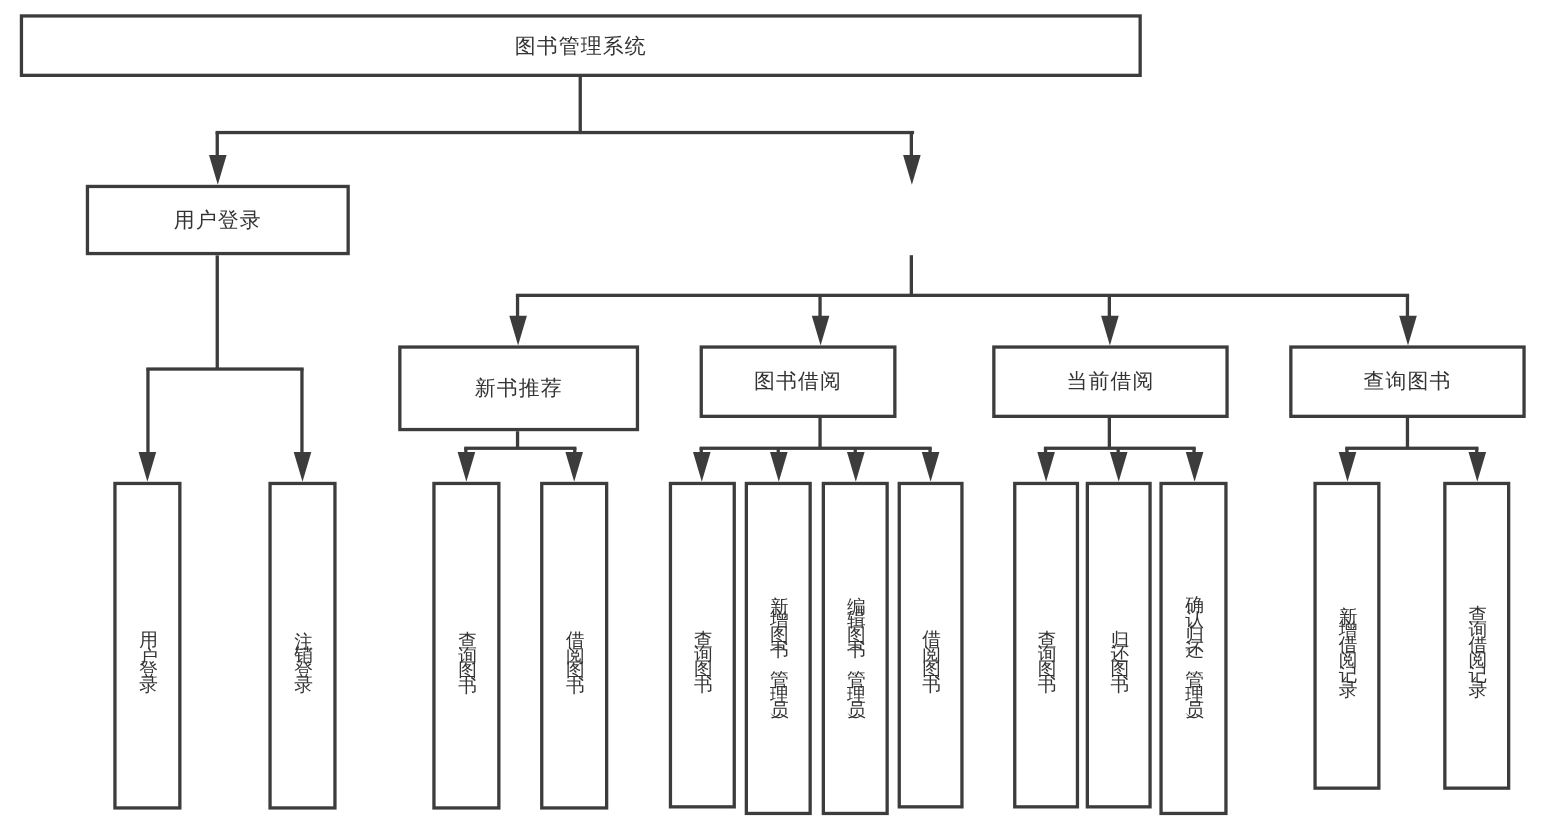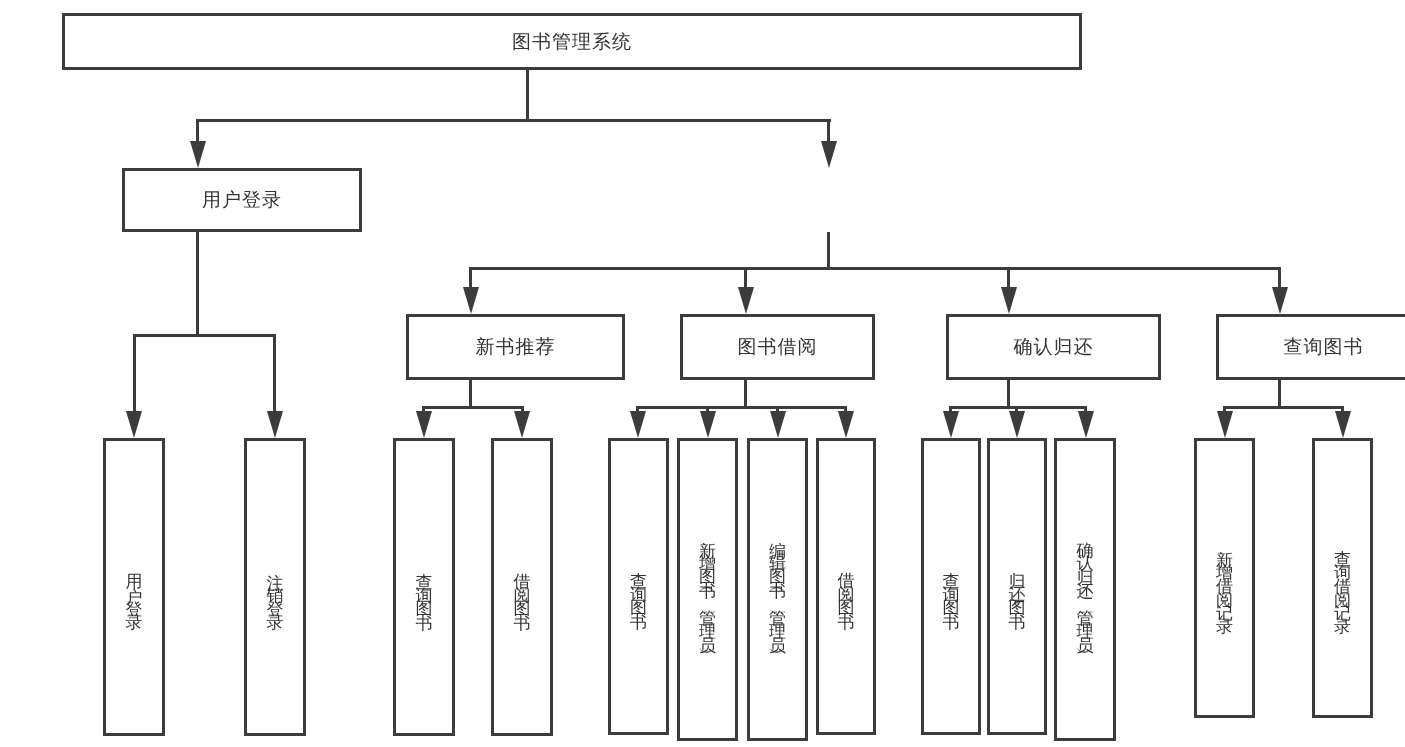--- a/index.html
+++ b/index.html
@@ -3,21 +3,21 @@
 <meta charset="utf-8">
 <style>
   :root { --line:#3c3c3c; }
   * { box-sizing: border-box; }
   html,body { margin:0; padding:0; background:#fff; }
   body { font-family:"DejaVu Sans","Liberation Sans",sans-serif; }
   .stage { position:relative; width:1405px; height:747px; background:#fff; overflow:hidden; }
   .box { position:absolute; border:3px solid var(--line); background:#fff;
          display:flex; align-items:center; justify-content:center;
          color:#333; text-align:center; }
-  .box.h { font-size:19px; letter-spacing:1px;margin-left:44px; }
+  .box.h { font-size:19px; letter-spacing:1px; }
   .box.v { writing-mode:vertical-rl; text-orientation:mixed;
            font-size:17px; letter-spacing:0.8em; line-height:1; }
   .vl { position:absolute; width:3px; background:var(--line); }
   .hl { position:absolute; height:3px; background:var(--line); }
   .arr { position:absolute; width:0; height:0;
          border-left:8px solid transparent; border-right:8px solid transparent;
          border-top:27px solid var(--line); }
   .wm { position:absolute; left:1183px; top:712px; font-size:20px;
         color:#c3c3c3; white-space:nowrap; z-index:5;
         text-shadow:0 0 2px #ffffff; }
@@ -83,23 +83,23 @@
   <div class="hl" style="left:1223px;top:406px;width:121px"></div>
   <div class="vl" style="left:1223px;top:407px;height:8px"></div>
   <div class="vl" style="left:1341px;top:407px;height:8px"></div>
   <div class="arr" style="left:1217px;top:411px"></div>
   <div class="arr" style="left:1335px;top:411px"></div>
 
   <div class="box h" style="left:18px;top:13px;width:1020px;height:57px">图书管理系统</div>
 
   <div class="box h" style="left:78px;top:168px;width:240px;height:64px">用户登录</div>
 
-  <div class="box h" style="left:362px;top:314px;width:219px;height:66px">新书推荐</div>
-  <div class="box h" style="left:636px;top:314px;width:195px;height:66px">图书借阅</div>
-  <div class="box h" style="left:902px;top:314px;width:215px;height:66px">确认归还</div>
+  <div class="box h" style="left:362px;top:314px;width:219px;height:78px">新书推荐</div>
+  <div class="box h" style="left:636px;top:314px;width:179px;height:66px">图书借阅</div>
+  <div class="box h" style="left:902px;top:314px;width:215px;height:66px">当前借阅</div>
   <div class="box h" style="left:1172px;top:314px;width:215px;height:66px">查询图书</div>
 
   <div class="box v" style="left:103px;top:438px;width:62px;height:298px">用户登录</div>
   <div class="box v" style="left:244px;top:438px;width:62px;height:298px">注销登录</div>
 
   <div class="box v" style="left:393px;top:438px;width:62px;height:298px">查询图书</div>
   <div class="box v" style="left:491px;top:438px;width:62px;height:298px">借阅图书</div>
 
   <div class="box v" style="left:608px;top:438px;width:61px;height:297px">查询图书</div>
   <div class="box v" style="left:677px;top:438px;width:61px;height:303px">新增图书（管理员）</div>

